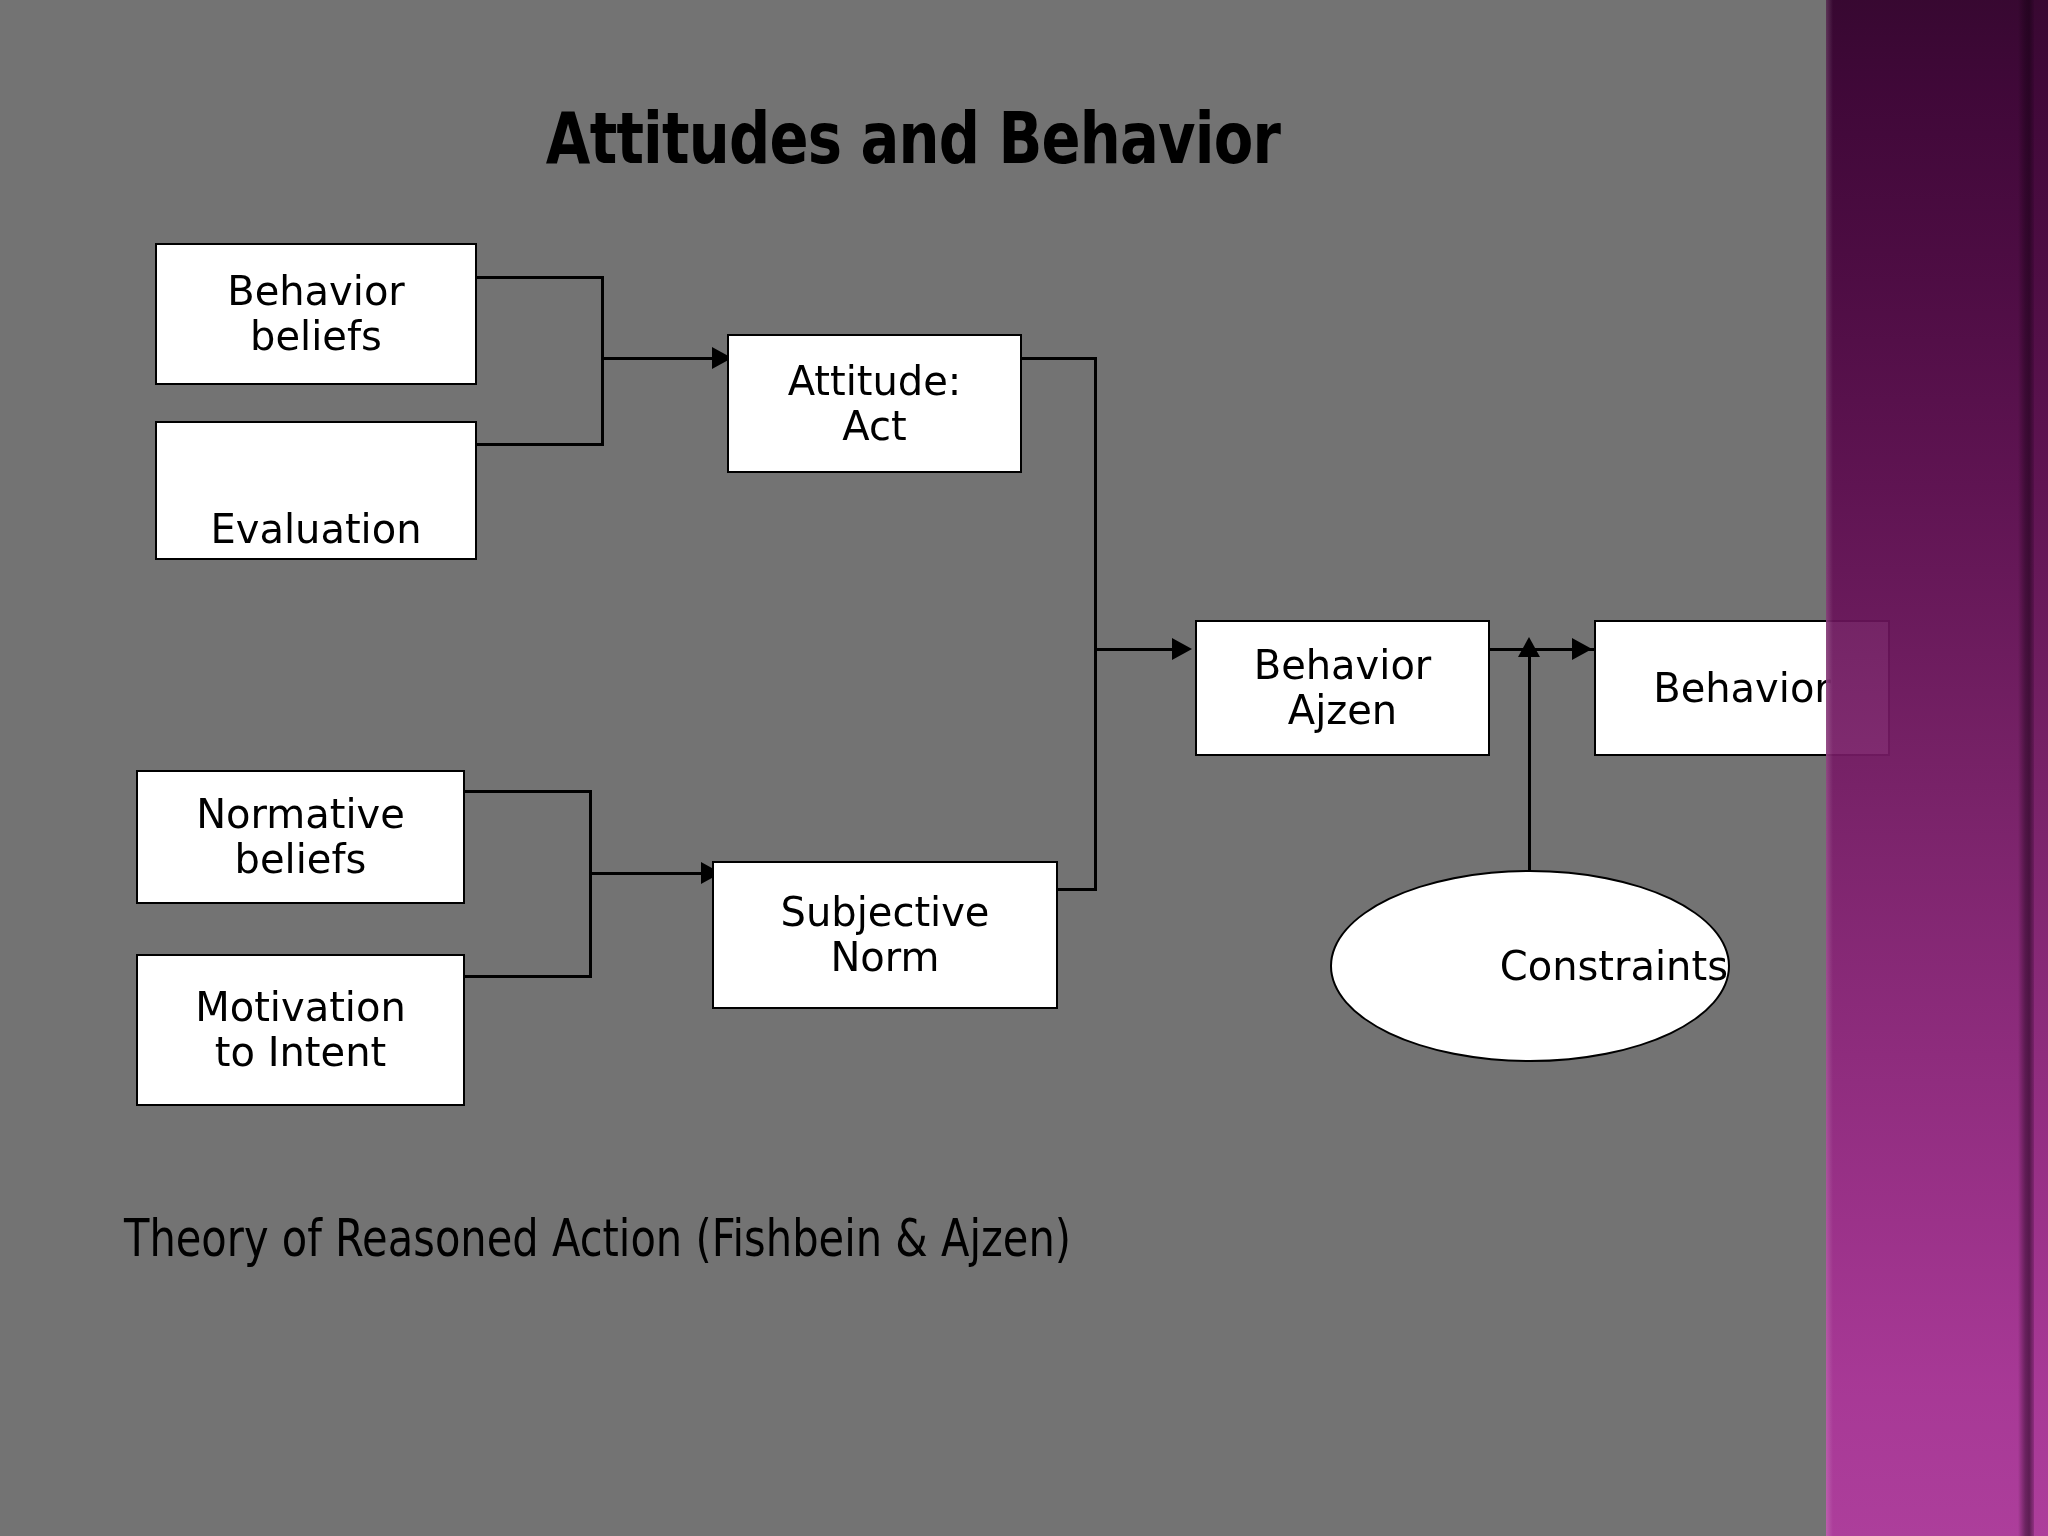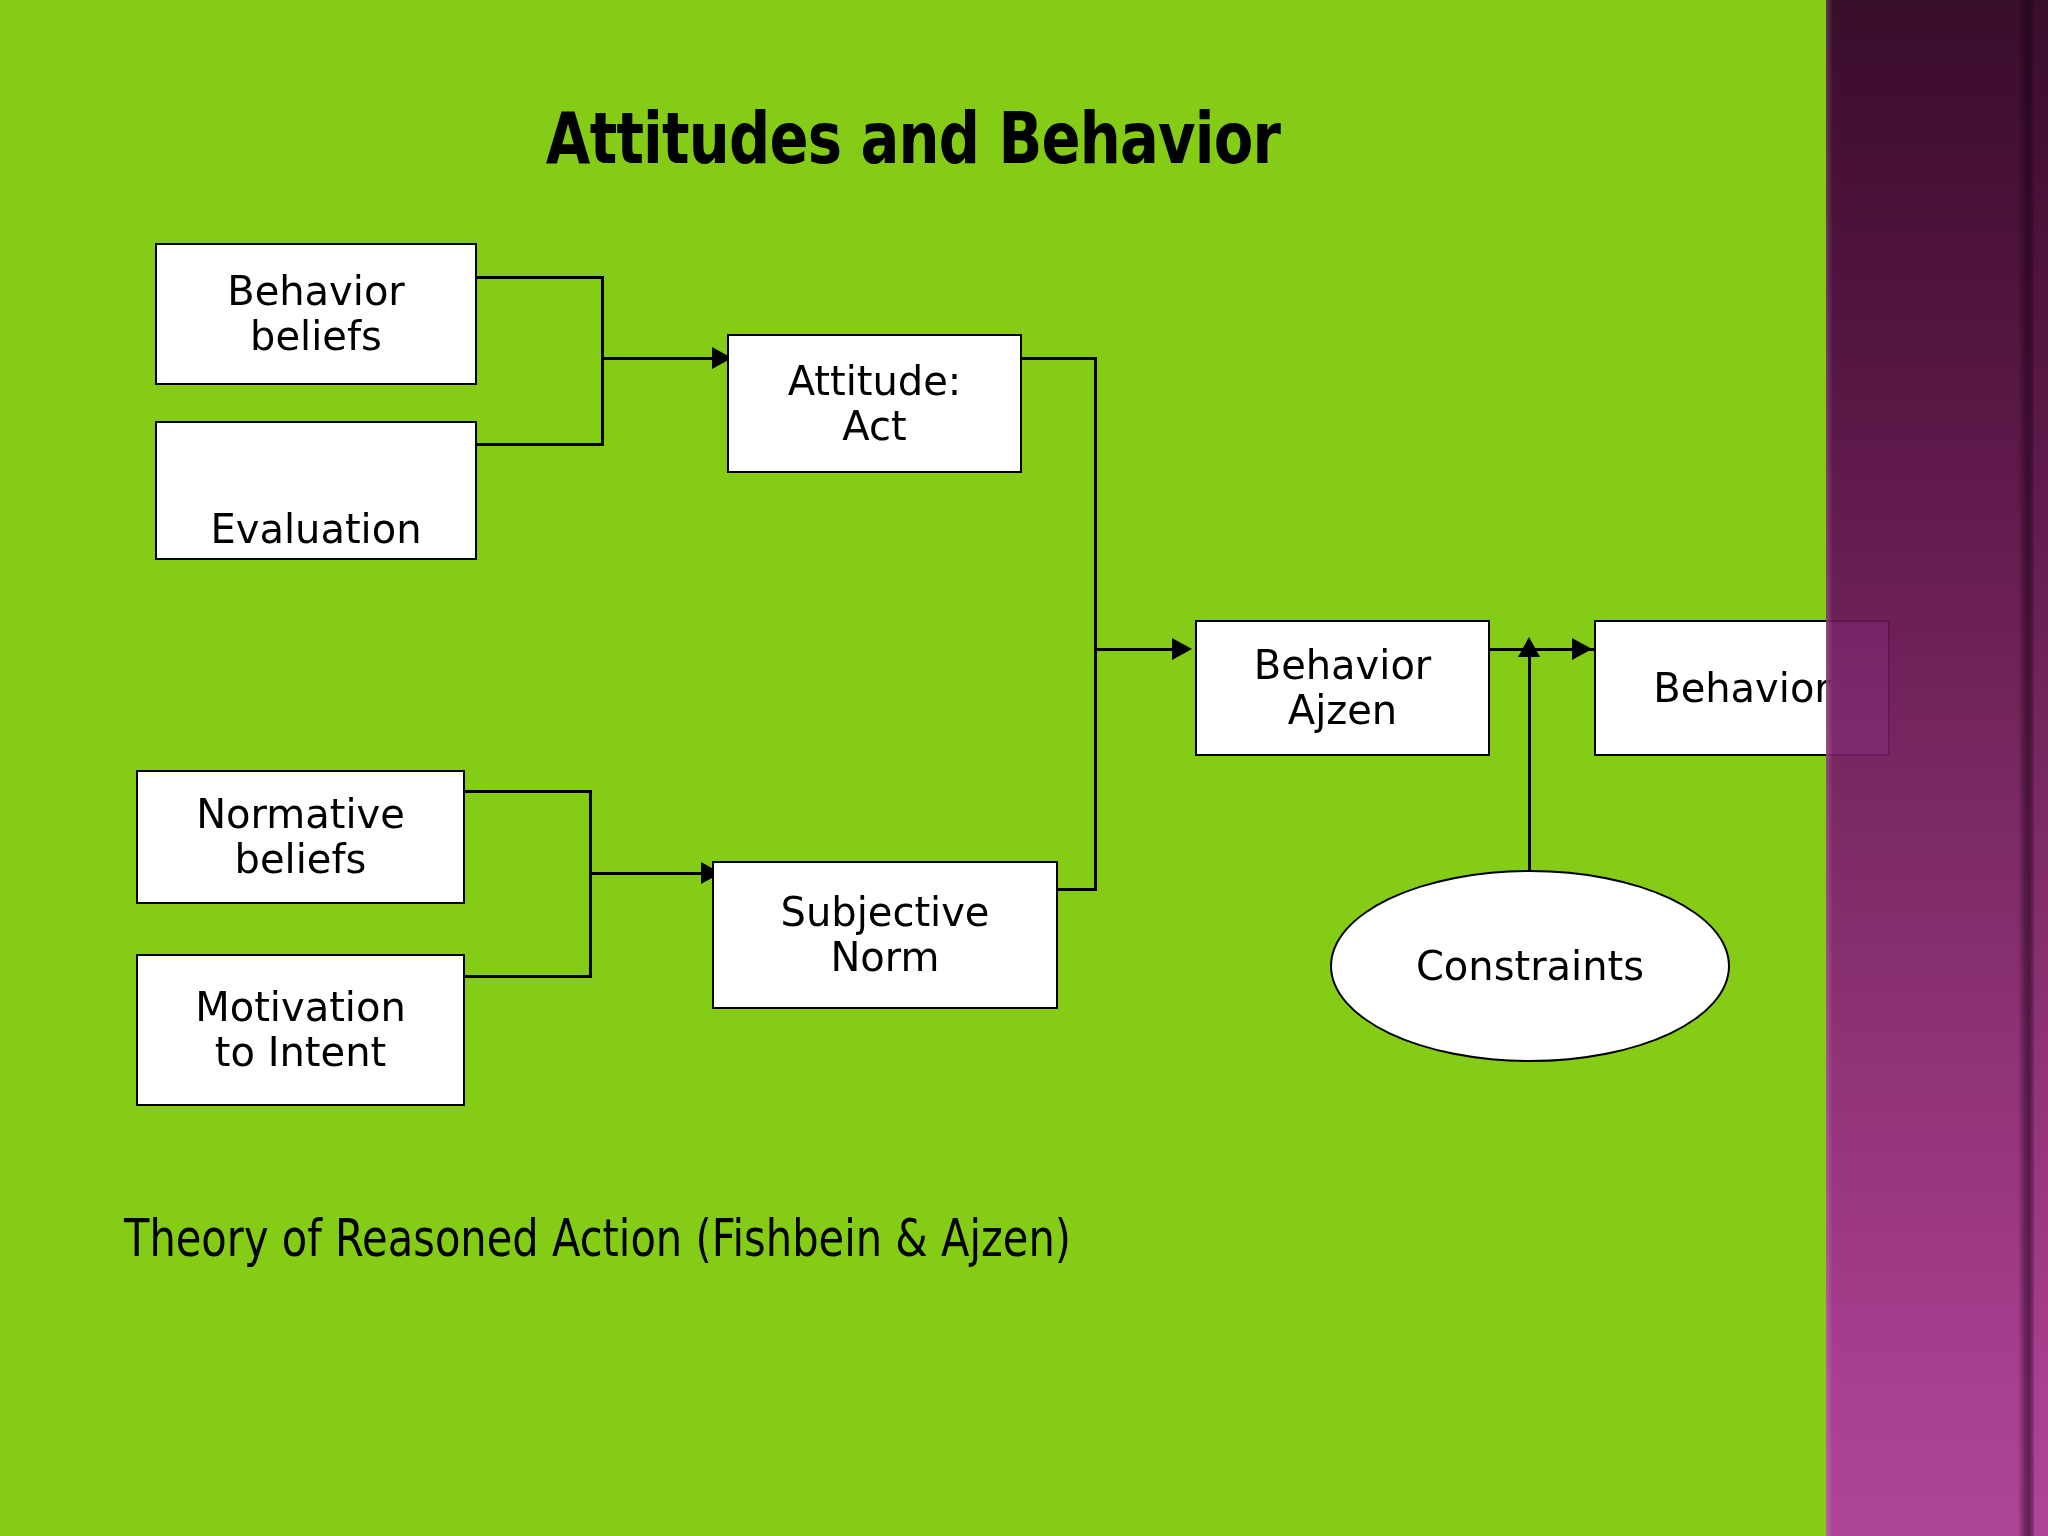--- a/index.html
+++ b/index.html
@@ -4,21 +4,21 @@
 <style>
   html, body {
     margin: 0;
     padding: 0;
     background: #ffffff;
   }
   #slide {
     position: relative;
     width: 2048px;
     height: 1536px;
-    background: #84cc16;
+    background: #737373;
     overflow: hidden;
     font-family: "DejaVu Sans", sans-serif;
   }
 
   
   #purple-band {
     position: absolute;
     left: 1826px;
     top: 0;
     width: 222px;
@@ -83,21 +83,21 @@
     position: absolute;
     box-sizing: border-box;
     border: 2px solid #000000;
     background: #ffffff;
     border-radius: 50%;
     color: #000000;
     font-size: 40px;
     text-align: center;
     display: flex;
     align-items: center;
-    justify-content: center;
+    justify-content: flex-end;
     z-index: 20;
   }
 
   
   .hline {
     position: absolute;
     height: 3px;
     background: #000000;
     z-index: 10;
   }

